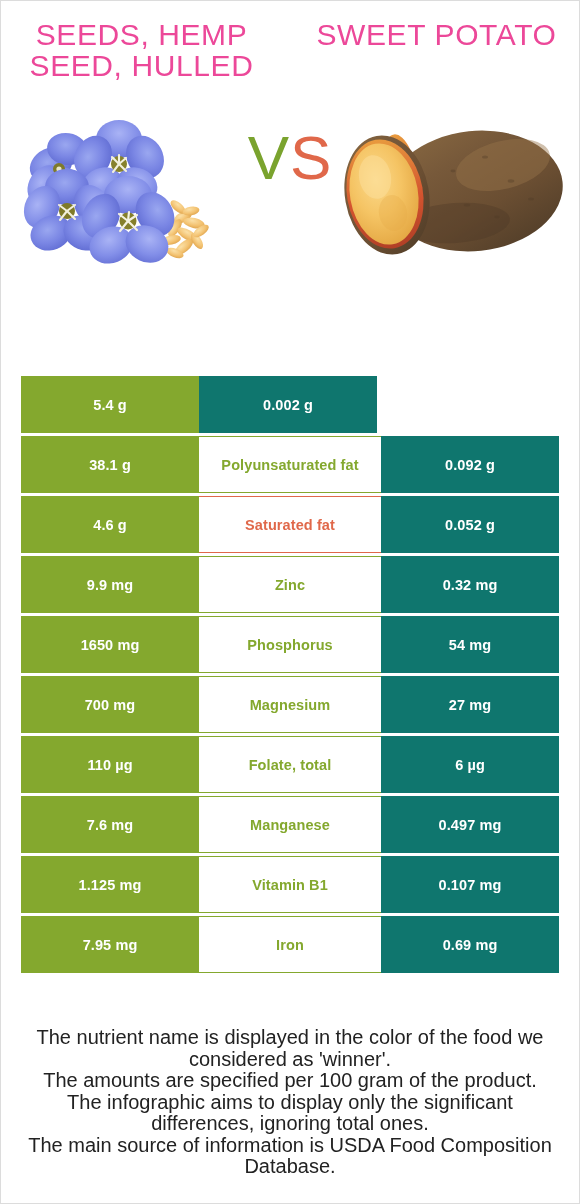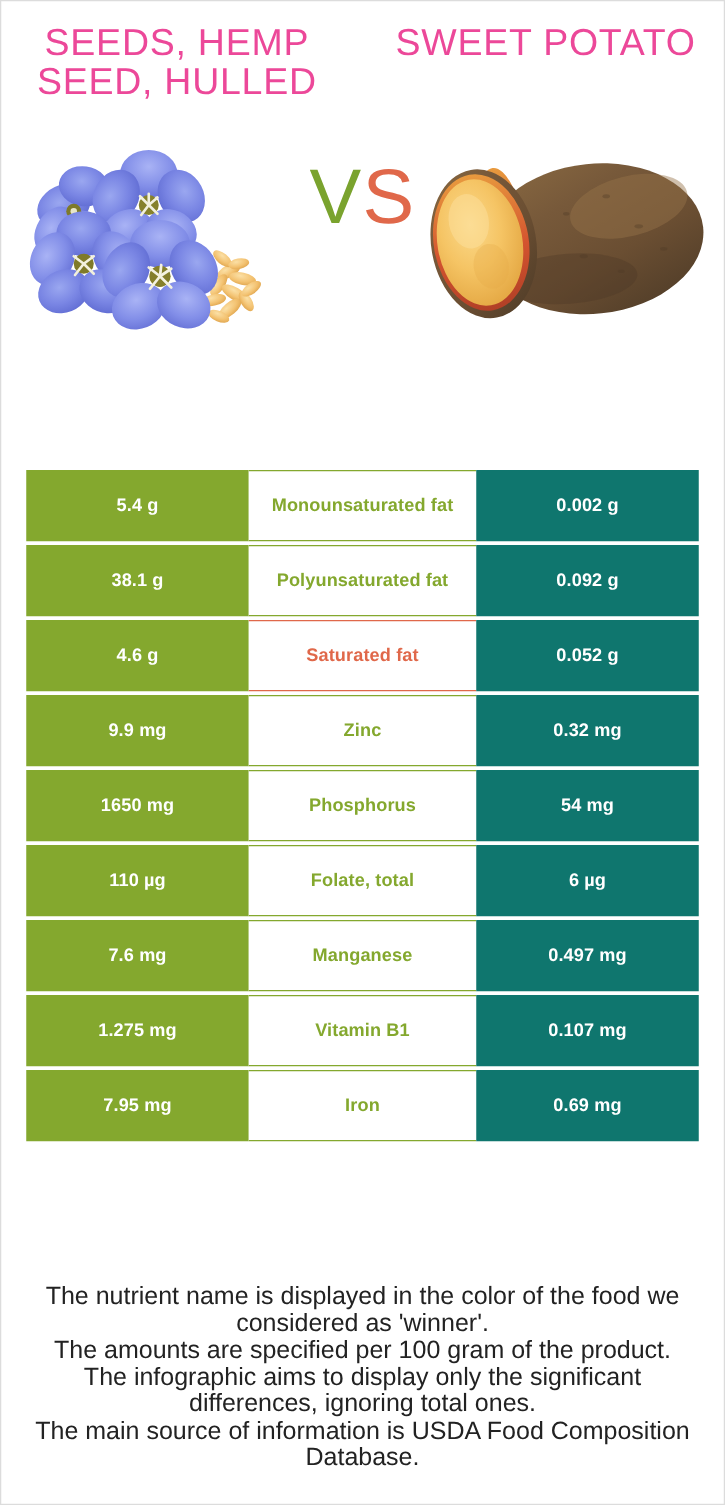--- a/index.html
+++ b/index.html
@@ -305,21 +305,20 @@
         <ellipse cx="40" cy="82" rx="16" ry="22" fill="#fde2a1" opacity="0.45" transform="rotate(-10 40 82)"></ellipse>
         <ellipse cx="58" cy="118" rx="14" ry="18" fill="#e6a944" opacity="0.3" transform="rotate(-10 58 118)"></ellipse>
       </g>
     </svg>
   </div>
 </div>
 
 <div class="table" id="comparison-table">
     <div class="row">
       <div class="cell left">5.4 g</div>
-      <div class="cell mid">Monounsaturated fat</div>
       <div class="cell right">0.002 g</div>
     </div>
     <div class="row">
       <div class="cell left">38.1 g</div>
       <div class="cell mid">Polyunsaturated fat</div>
       <div class="cell right">0.092 g</div>
     </div>
     <div class="row">
       <div class="cell left">4.6 g</div>
       <div class="cell mid winner-right">Saturated fat</div>
@@ -329,31 +328,36 @@
       <div class="cell left">9.9 mg</div>
       <div class="cell mid">Zinc</div>
       <div class="cell right">0.32 mg</div>
     </div>
     <div class="row">
       <div class="cell left">1650 mg</div>
       <div class="cell mid">Phosphorus</div>
       <div class="cell right">54 mg</div>
     </div>
     <div class="row">
+      <div class="cell left">700 mg</div>
+      <div class="cell mid">Magnesium</div>
+      <div class="cell right">27 mg</div>
+    </div>
+    <div class="row">
       <div class="cell left">110 µg</div>
       <div class="cell mid">Folate, total</div>
       <div class="cell right">6 µg</div>
     </div>
     <div class="row">
       <div class="cell left">7.6 mg</div>
       <div class="cell mid">Manganese</div>
       <div class="cell right">0.497 mg</div>
     </div>
     <div class="row">
-      <div class="cell left">1.275 mg</div>
+      <div class="cell left">1.125 mg</div>
       <div class="cell mid">Vitamin B1</div>
       <div class="cell right">0.107 mg</div>
     </div>
     <div class="row">
       <div class="cell left">7.95 mg</div>
       <div class="cell mid">Iron</div>
       <div class="cell right">0.69 mg</div>
     </div>
   </div>
 

